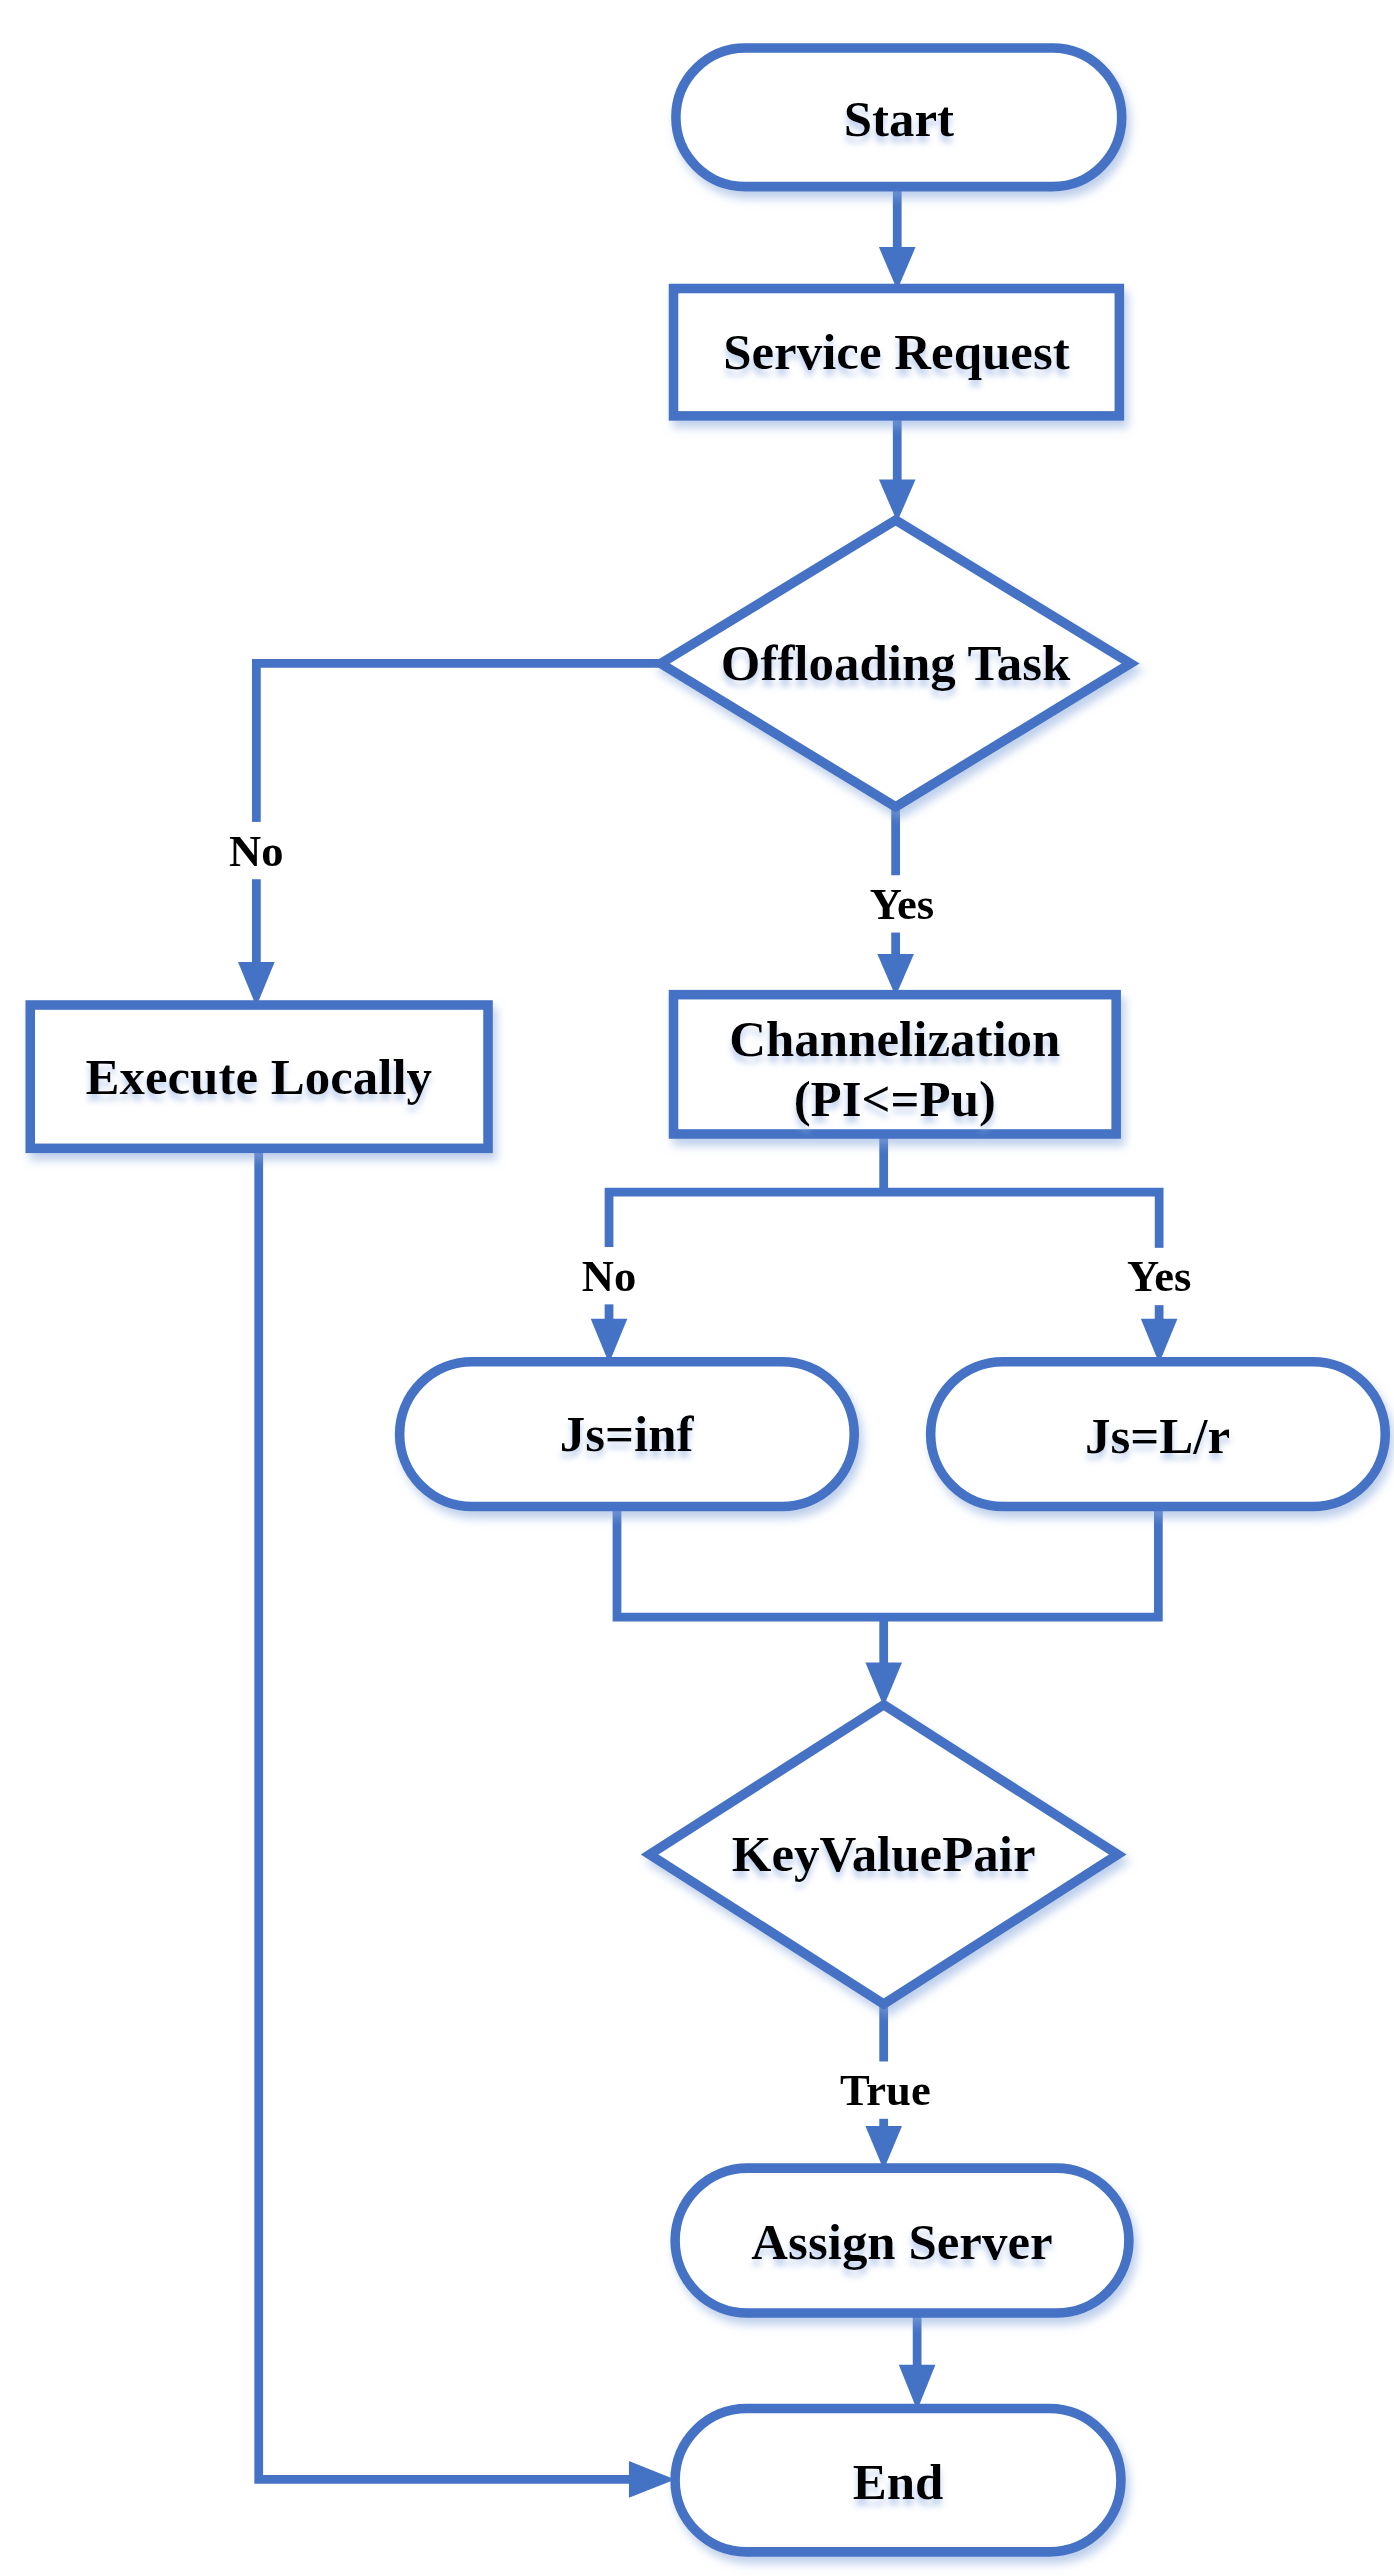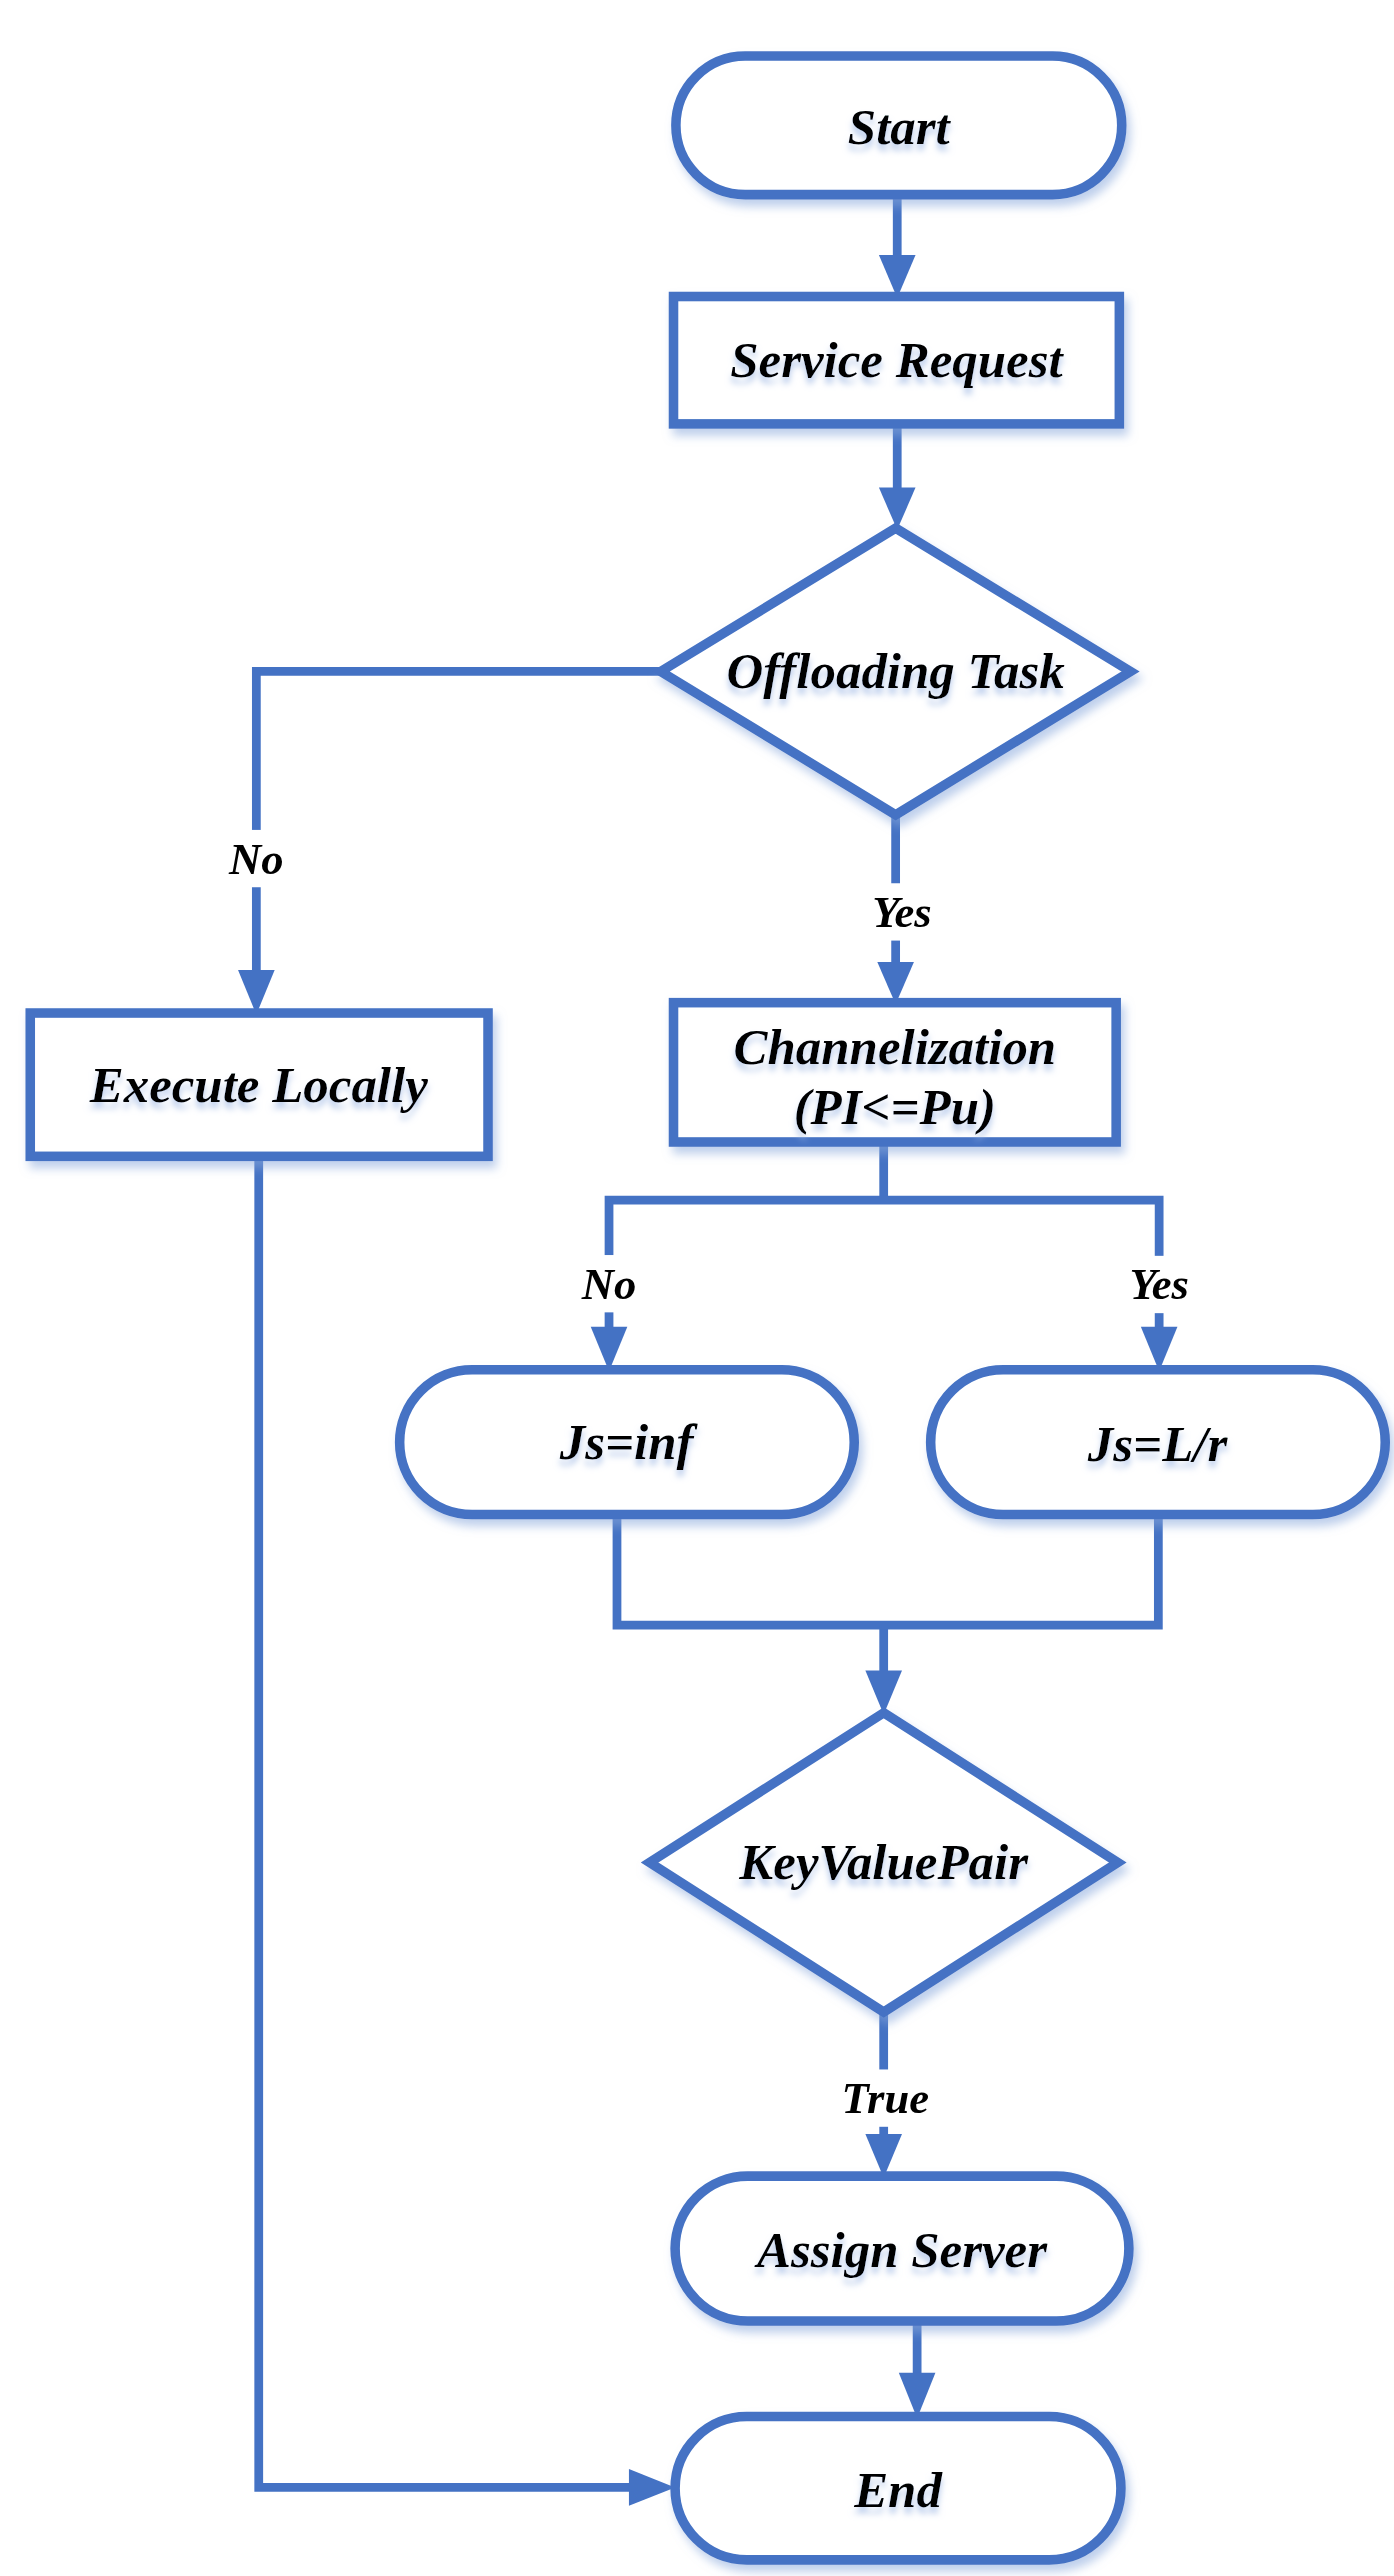--- a/index.html
+++ b/index.html
@@ -1,17 +1,17 @@
 <!DOCTYPE html>
 <html style="font-size:12.7px"><head>
 <meta charset="utf-8">
 <style>
   html, body { margin: 0; padding: 0; background: #ffffff; }
   body { width: 1394px; height: 2576px; position: relative; overflow: hidden; }
-  #canvas-wrap { position: absolute; left: 0; top: 16px; width: 1394px; height: 2540px; font-style: italic; }
+  #canvas-wrap { position: absolute; left: 0; top: 8px; width: 1394px; height: 2540px; }
   svg text {
     font-family: "Liberation Serif", "DejaVu Serif", serif;
     font-weight: 700;
     fill: #000000;
   }
   .node-label { font-size: 64px; }
   .edge-label { font-size: 56px; }
   .shape { fill: #ffffff; stroke: #4472C4; stroke-width: 12; }
   .conn  { fill: none;    stroke: #4472C4; stroke-width: 11; }
   .head  { fill: #4472C4; stroke: none; }

